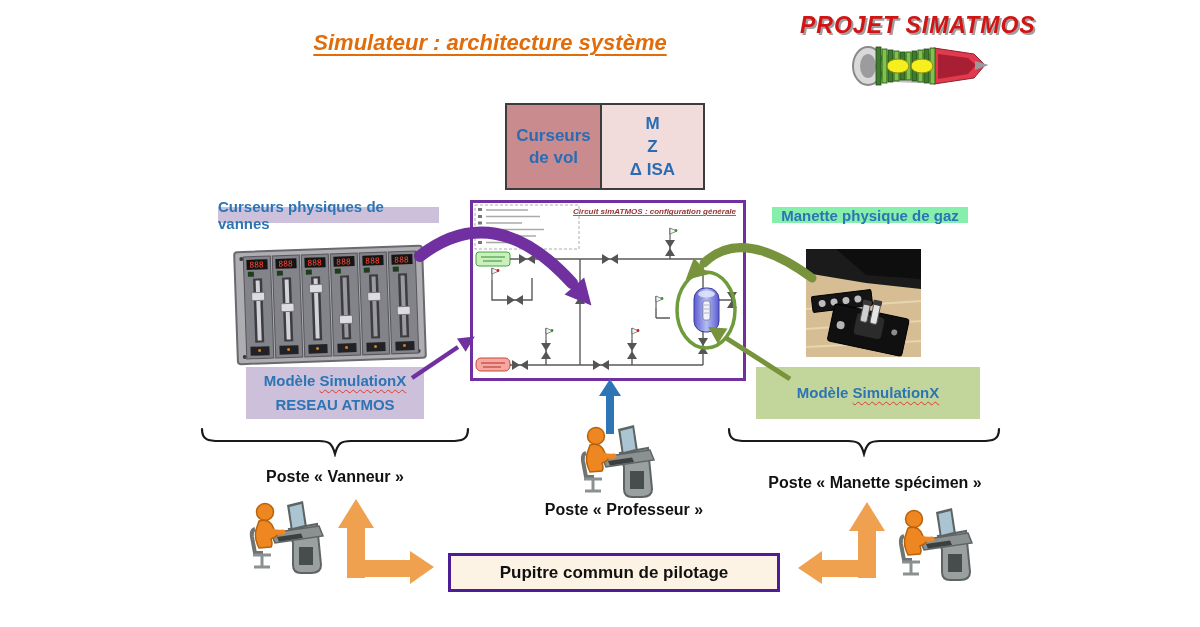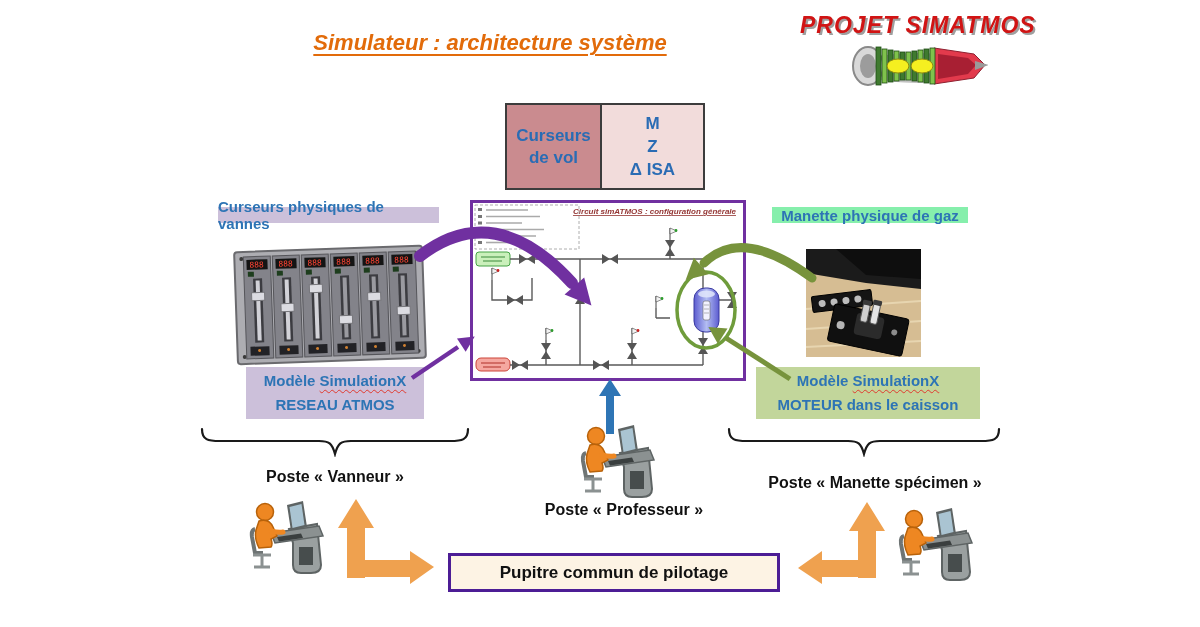--- a/index.html
+++ b/index.html
@@ -348,21 +348,20 @@
         <circle cx="88" cy="78" r="3" fill="#8d8d8d"></circle>
     </g>
   </svg>
 
   <div class="abs model-box model-left">
     <div><span>Modèle </span><span class="squiggle">SimulationX</span></div>
     <div>RESEAU ATMOS</div>
   </div>
   <div class="abs model-box model-right">
     <div><span>Modèle </span><span class="squiggle">SimulationX</span></div>
-    <div>MOTEUR dans le caisson</div>
   </div>
 
   <svg class="abs" style="left:200px; top:427px" width="270" height="30" viewBox="0 0 270 30">
     <path d="M2,2 C2,13 8,14 20,14 L119,14 C129,14 132,16 135,27 C138,16 141,14 151,14 L250,14 C262,14 268,13 268,2" fill="none" stroke="#1a1a1a" stroke-width="2.2" stroke-linecap="round"></path>
   </svg>
   <svg class="abs" style="left:727px; top:427px" width="274" height="30" viewBox="0 0 274 30">
     <path d="M2,2 C2,13 8,14 20,14 L121,14 C131,14 134,16 137,27 C140,16 143,14 153,14 L254,14 C266,14 272,13 272,2" fill="none" stroke="#1a1a1a" stroke-width="2.2" stroke-linecap="round"></path>
   </svg>
 
   <div class="abs post-label post-vanneur">Poste « Vanneur »</div>

